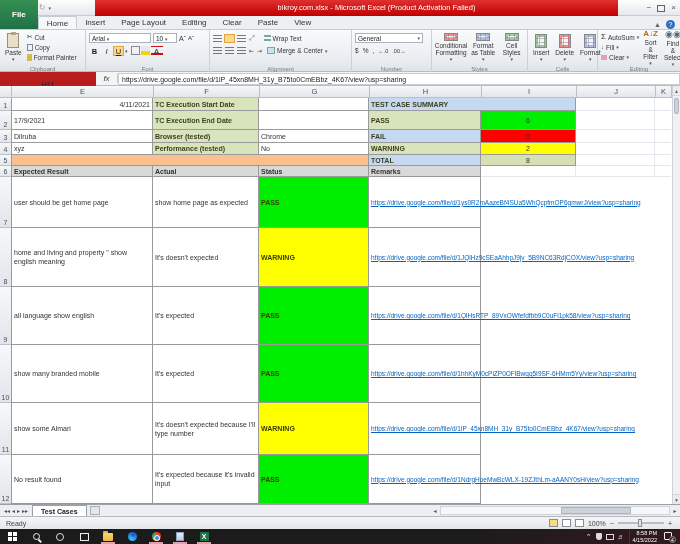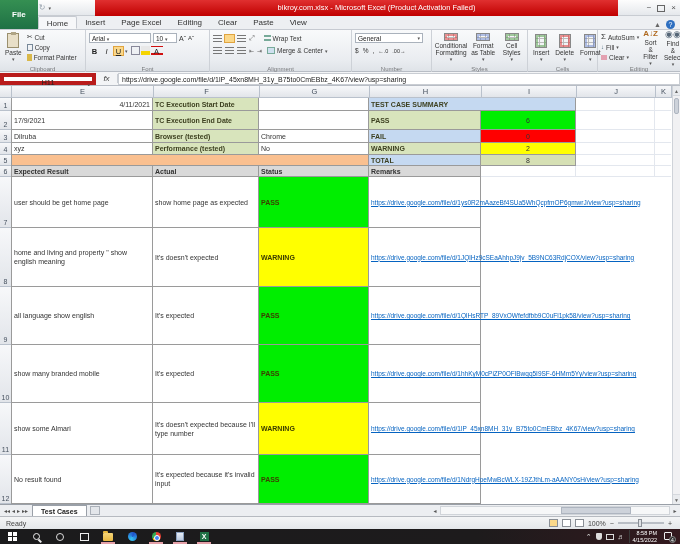--- a/index.html
+++ b/index.html
@@ -52,21 +52,21 @@
     background:linear-gradient(90deg,transparent 0 3px,#bbb 3px 4px,transparent 4px 8px,#bbb 8px 9px,transparent 9px),
                linear-gradient(transparent 0 3px,#bbb 3px 4px,transparent 4px 7px,#bbb 7px 8px,transparent 8px); }
   .gi-red { box-shadow:inset 0 0 0 2px rgba(220,60,60,.55); }
   .gi-green{ box-shadow:inset 0 0 0 2px rgba(90,160,80,.55); }
   .gi-blue { box-shadow:inset 0 0 0 2px rgba(90,120,200,.45); }
   .sum-glyph { font-size:8px; color:#333; line-height:8px; }
 
   
   .formulabar { position:absolute; top:72px; left:0; width:680px; height:14px; background:#f3f4f6;
     border-bottom:1px solid #b8bdc5; display:flex; align-items:center; }
-  .namebox { width:96px; height:12px; background:#fff; border:4px solid #b91c1c; font-size:7.5px; text-align:center; line-height:11px; color:#222; position:relative; }
+  .namebox { width:96px; height:12px; background:#fff; border:7px solid #b91c1c; font-size:7.5px; text-align:center; line-height:11px; color:#222; position:relative; }
   .namebox .arr { position:absolute; right:2px; top:3px; }
   .fx { width:22px; text-align:center; font-size:8px; font-style:italic; color:#444; border-right:1px solid #c9cdd3; }
   .fvalue { flex:1; height:12px; background:#fff; border:1px solid #c9cdd3; font-size:7px; line-height:11px; color:#222; padding-left:3px; white-space:nowrap; overflow:hidden; }
 
   
   .sheet { position:absolute; top:86px; left:0; width:672px; height:418px; background:#fff; overflow:hidden; }
   .hdr-row { display:flex; height:12px; }
   .hdr, .rh { background:linear-gradient(#f7f8fa,#e2e5ea); border-right:1px solid #b9c1cc; border-bottom:1px solid #b9c1cc;
     font-size:7.5px; color:#45505e; text-align:center; flex:none; }
   .hdr { line-height:11px; }
@@ -165,21 +165,21 @@
       <span class="win-btn">−</span>
       <span class="win-max"></span>
       <span class="win-btn">×</span>
     </div>
   </div>
 
   <div class="tabrow">
     <div class="file-tab">File</div>
     <div class="rtab active">Home</div>
     <div class="rtab">Insert</div>
-    <div class="rtab">Page Excel</div>
+    <div class="rtab">Page Layout</div>
     <div class="rtab">Editing</div>
     <div class="rtab">Clear</div>
     <div class="rtab">Paste</div>
     <div class="rtab">View</div>
     <div class="tab-right">
       <span class="collapse-icon">▲</span>
       <span class="help-icon">?</span>
     </div>
   </div>
 

